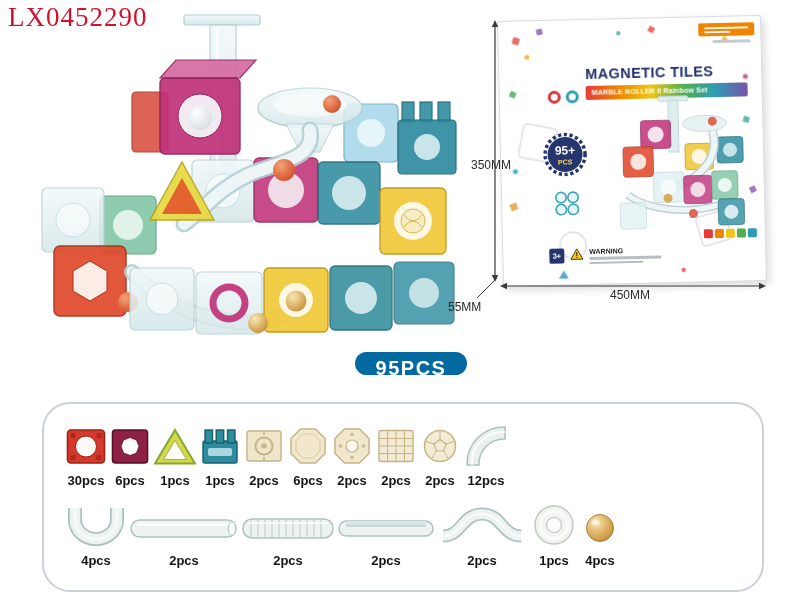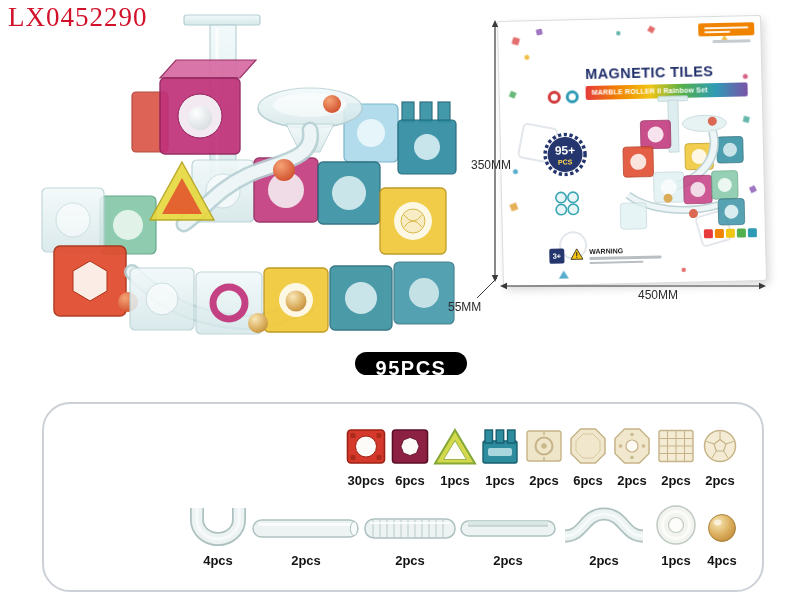--- a/index.html
+++ b/index.html
@@ -38,32 +38,32 @@
              font-weight:bold; text-align:center; line-height:15px; }
   .warn-text { display:flex; flex-direction:column; gap:2px; }
   .warn-title-line { display:flex; align-items:center; gap:3px; font-size:7px; font-weight:bold; color:#1c1c1c; }
   .warn-bar { height:2.5px; background:#b9bec3; border-radius:1px; }
   .warn-bar.w1 { width:72px; } .warn-bar.w2 { width:54px; }
   .age-blocks { position:absolute; right:8px; top:212px; display:flex; gap:2px; }
   .age-blocks i { width:9px; height:9px; border-radius:1.5px; }
 
   .dim-label { position:absolute; font-size:12px; color:#2b2b2b; white-space:nowrap; }
   .dim-350 { left:443px; top:158px;margin-left:28px; }
-  .dim-450 { left:638px; top:288px; }
+  .dim-450 { left:610px; top:288px; }
   .dim-55  { left:448px; top:300px; }
   .dim-arrows { position:absolute; left:440px; top:8px; pointer-events:none; }
 
-  .pieces-badge { position:absolute; left:355px; top:352px; width:112px; height:23px; background:#000000;
+  .pieces-badge { position:absolute; left:355px; top:352px; width:112px; height:23px; background:#0369a1;
                   border-radius:17px; color:#fff; font-size:20px; font-weight:bold; text-align:center;
                   line-height:33px; letter-spacing:1.5px; }
 
   
   .parts-panel { position:absolute; left:42px; top:402px; width:722px; height:190px; background:#fff;
                  border:2.5px solid #ccd1d7; border-radius:28px; padding:16px 20px 0 20px; }
-  .parts-row { display:flex; align-items:flex-end; justify-content:flex-end; }
+  .parts-row { display:flex; align-items:flex-end; justify-content:flex-start; }
   .parts-row.row2 { margin-top:14px; }
   .part { display:flex; flex-direction:column; align-items:center; justify-content:flex-end; }
   .part-icon { display:flex; align-items:flex-end; justify-content:center; }
   .row1 .part-icon { height:48px; }
   .row2 .part-icon { height:46px; }
   .part-count { margin-top:5px; font-weight:bold; font-size:13px; color:#141414; }
 </style>
 </head>
 <body>
 
@@ -410,20 +410,29 @@
                 <line x1="25.7" y1="27" x2="30" y2="34"></line>
                 <line x1="18.3" y1="27" x2="14" y2="34"></line>
                 <line x1="16" y1="20" x2="8.5" y2="17.5"></line>
               </g>
             </svg>
         </span>
         <span class="part-count">2pcs</span>
       </div>
 
 
+      <div class="part">
+        <span class="part-icon">
+          <svg width="48" height="46">
+              <path d="M5,43 A37,37 0 0 1 43,5 L43,17 A25,25 0 0 0 17,43 Z" fill="#e9f1f0" stroke="#adc2c0" stroke-width="1.5"></path>
+              <path d="M10,43 A31,31 0 0 1 43,10" fill="none" stroke="#ffffff" stroke-width="2" opacity=".85"></path>
+            </svg>
+        </span>
+        <span class="part-count">12pcs</span>
+      </div>
 
     </div>
 
     <div class="parts-row row2">
 
       <div class="part">
         <span class="part-icon">
           <svg width="64" height="46">
               <path d="M11,6 L11,18 A21,19 0 0 0 53,18 L53,6" fill="none" stroke="#adc2c0" stroke-width="14"></path>
               <path d="M11,6 L11,18 A21,19 0 0 0 53,18 L53,6" fill="none" stroke="#ecf3f2" stroke-width="10.5"></path>

